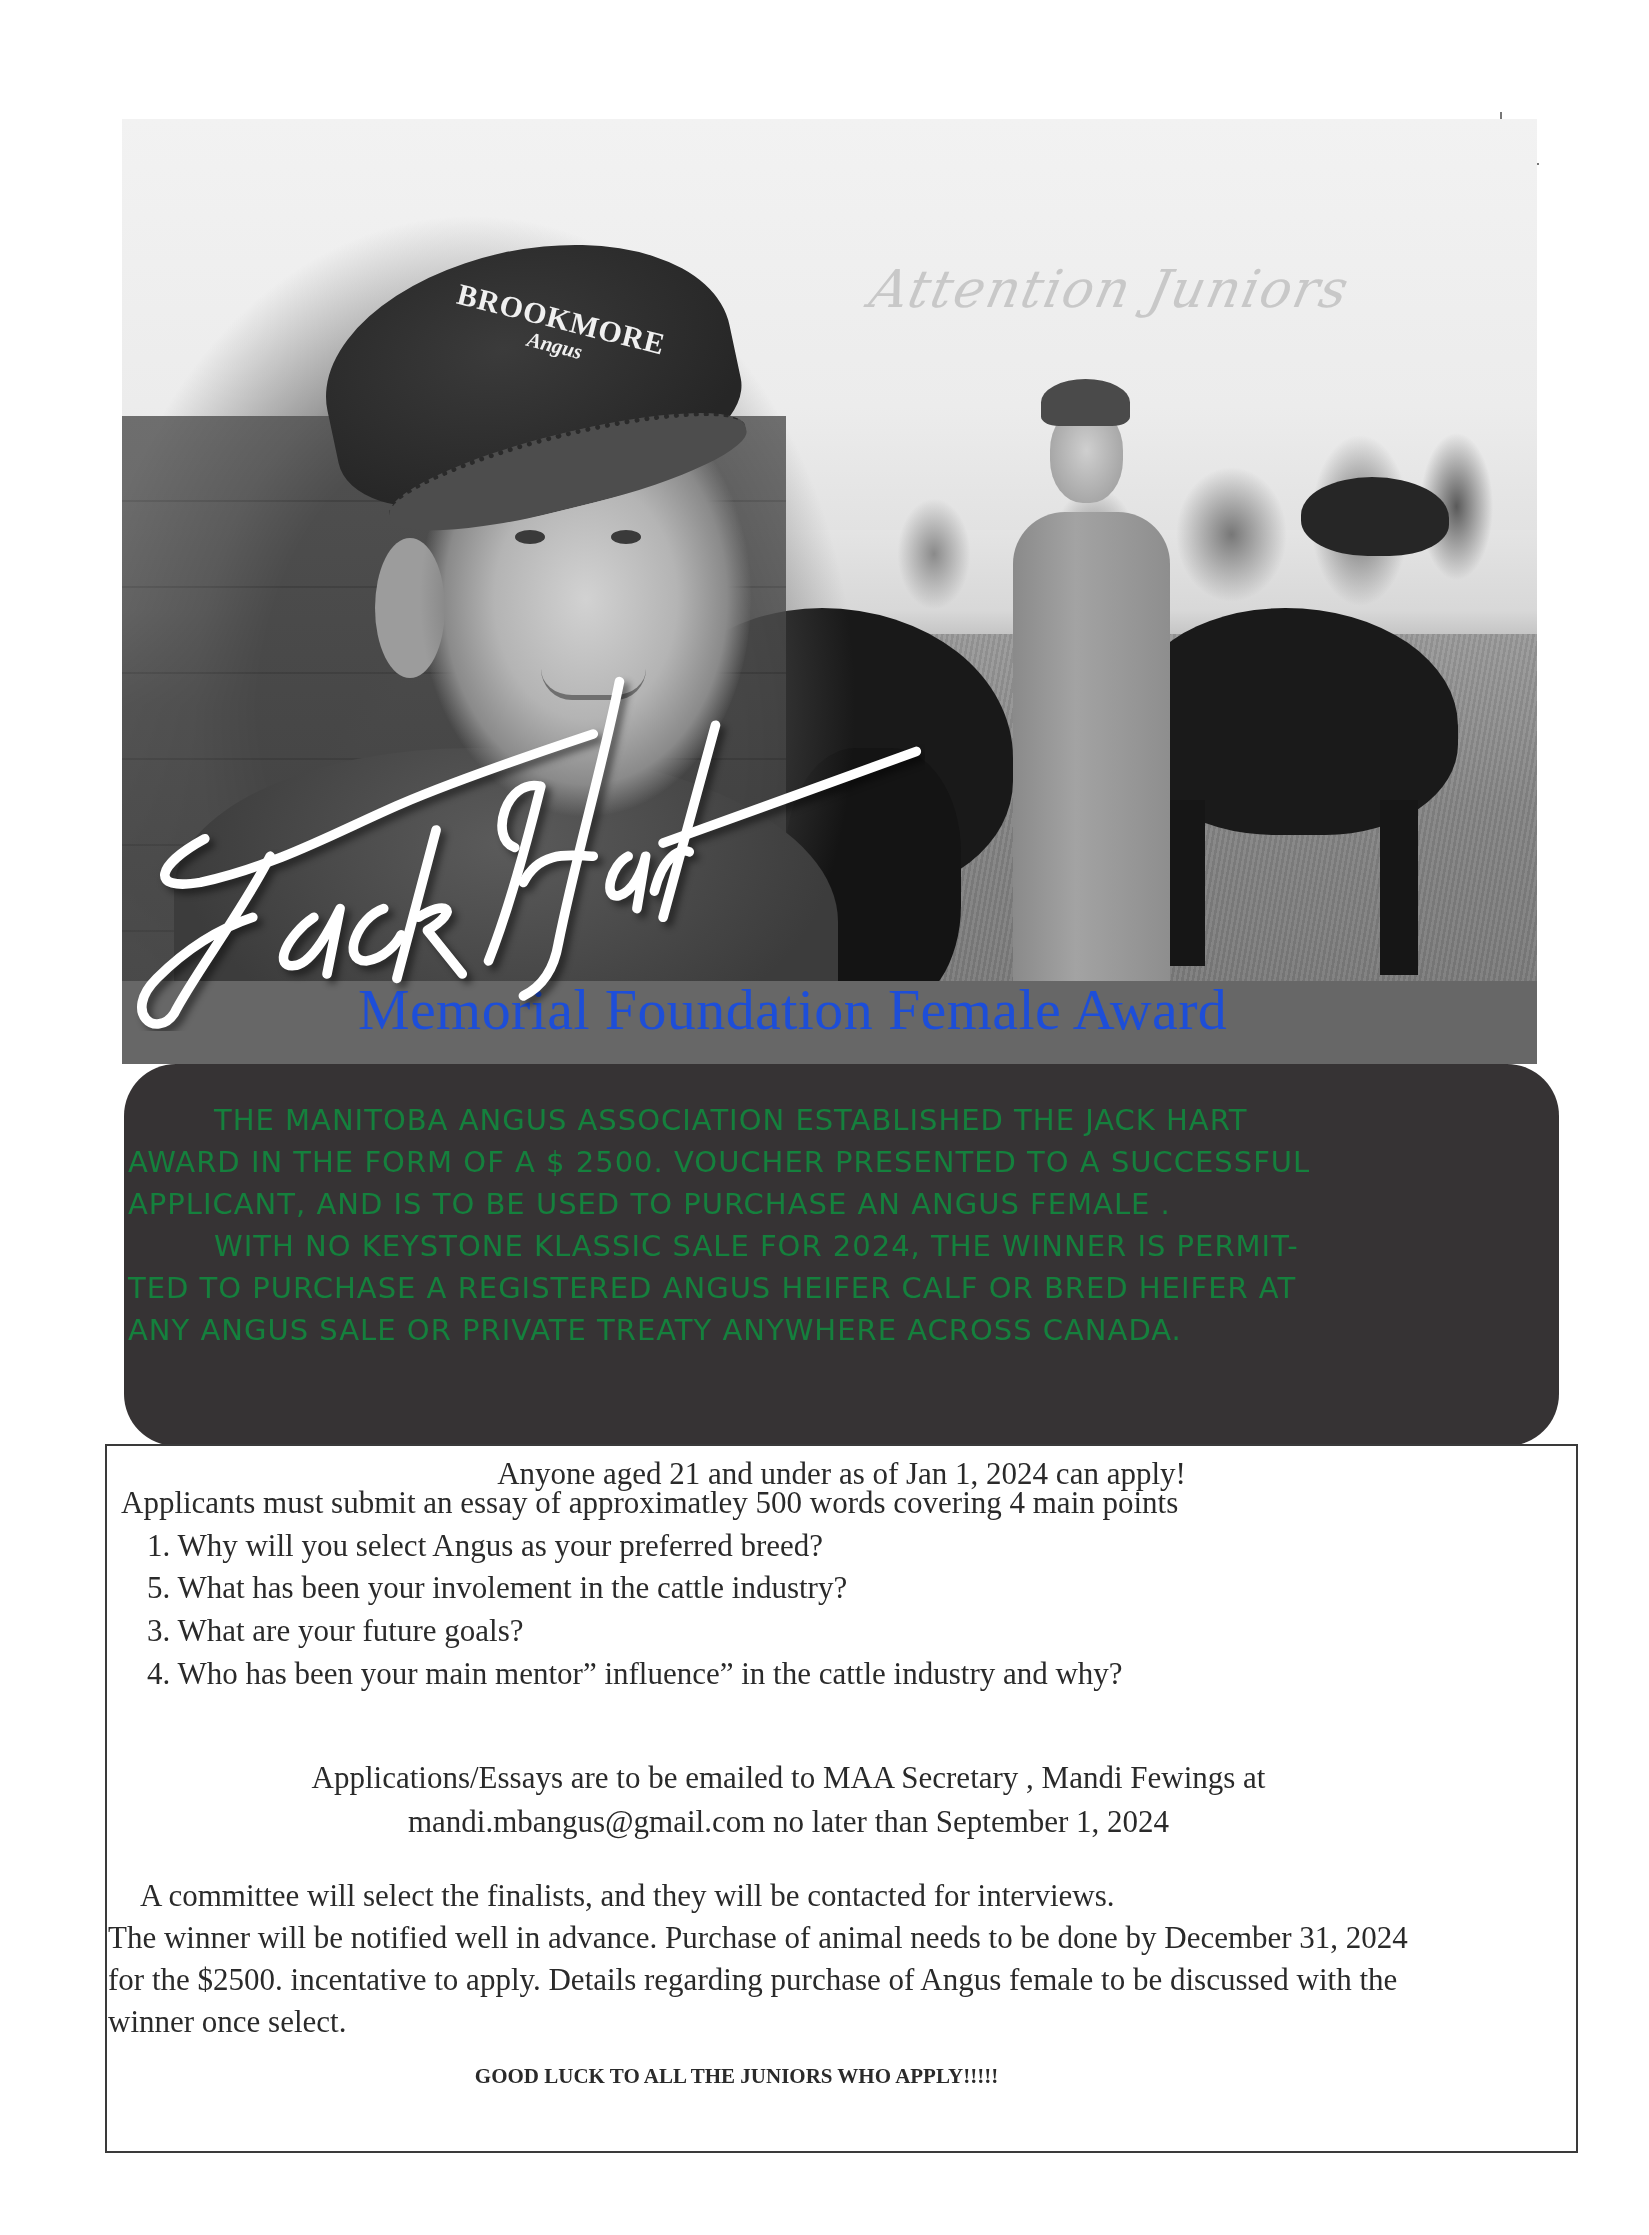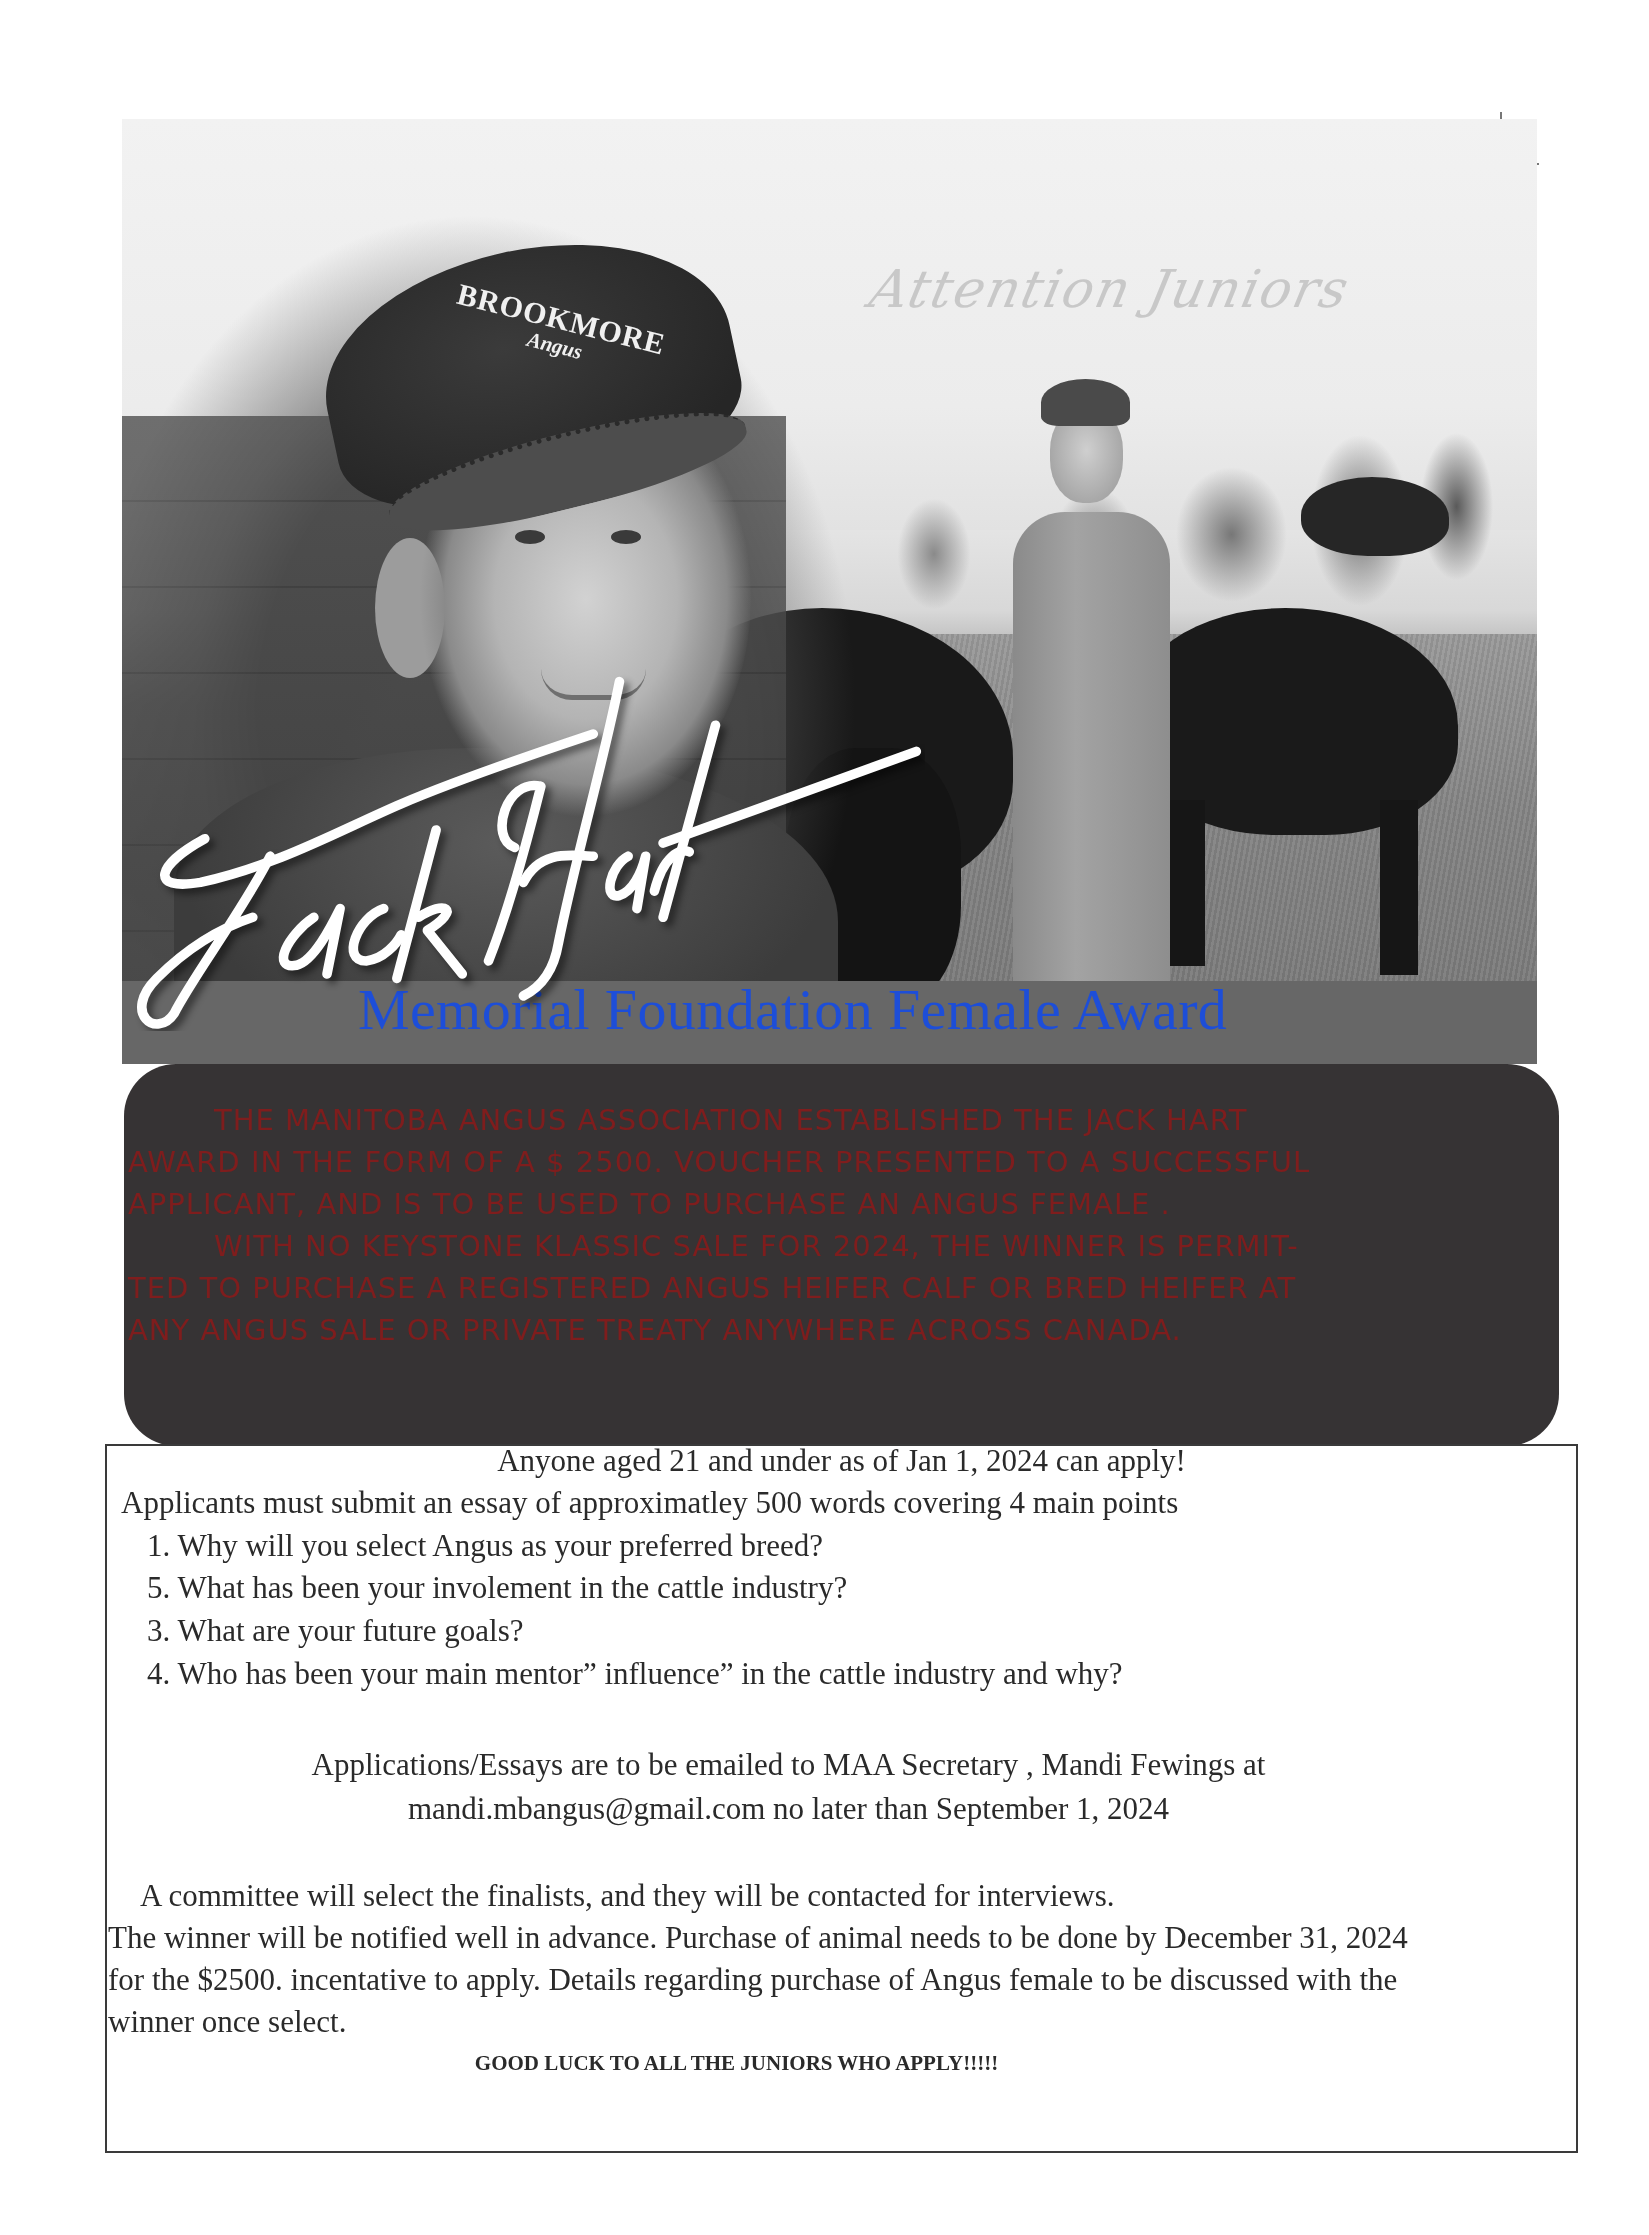--- a/index.html
+++ b/index.html
@@ -86,29 +86,29 @@
     background: #676767; }
   .banner-title { left: 358px; top: 976px; font-family: "Liberation Serif", serif; font-size: 58px;
     color: #1d4ed8; letter-spacing: 0.4px; white-space: nowrap; }
 
   
   .dark-panel { left: 124px; top: 1064px; width: 1435px; height: 382px;
     background: #363334; border-radius: 0 52px 52px 52px;
     border-top-left-radius: 52px; }
   .dark-text { left: 128px; top: 1099px; width: 1429px;
     font-family: "DejaVu Sans", sans-serif; font-size: 29px; line-height: 42px;
-    color: #7f1d1d; letter-spacing: 1px; white-space: nowrap; }
+    color: #15803d; letter-spacing: 1px; white-space: nowrap; }
   .dark-text .ln { display: block; }
   .dark-text .ind { padding-left: 86px; }
 
   
   .info-box { left: 105px; top: 1444px; width: 1473px; height: 709px;
     border: 2.6px solid #3a3a3a; box-sizing: border-box; background: #fff; }
   .info { font-family: "Liberation Serif", serif; color: #2a2a2a; font-size: 31px; white-space: nowrap; }
-  .center { text-align: center; width: 1473px; left: 105px; }
+  .center { text-align: center; width: 1473px; left: 105px; margin-top: 13px; }
   .l1 { top: 1443px; }
   .l2 { left: 121px; top: 1485px; }
   .item { left: 147px; }
   .i1 { top: 1528px; } .i2 { top: 1570px; } .i3 { top: 1613px; } .i4 { top: 1656px; }
   .e1 { top: 1747px; left: 52px; } .e2 { top: 1791px; left: 52px; }
   .p1 { left: 108px; top: 1878px; margin-left: 32px; }
   .p2 { left: 108px; top: 1920px; }
   .p3 { left: 108px; top: 1962px; }
   .p4 { left: 108px; top: 2004px; }
   .good { top: 2051px; left: 0; font-weight: bold; font-size: 21px; }

